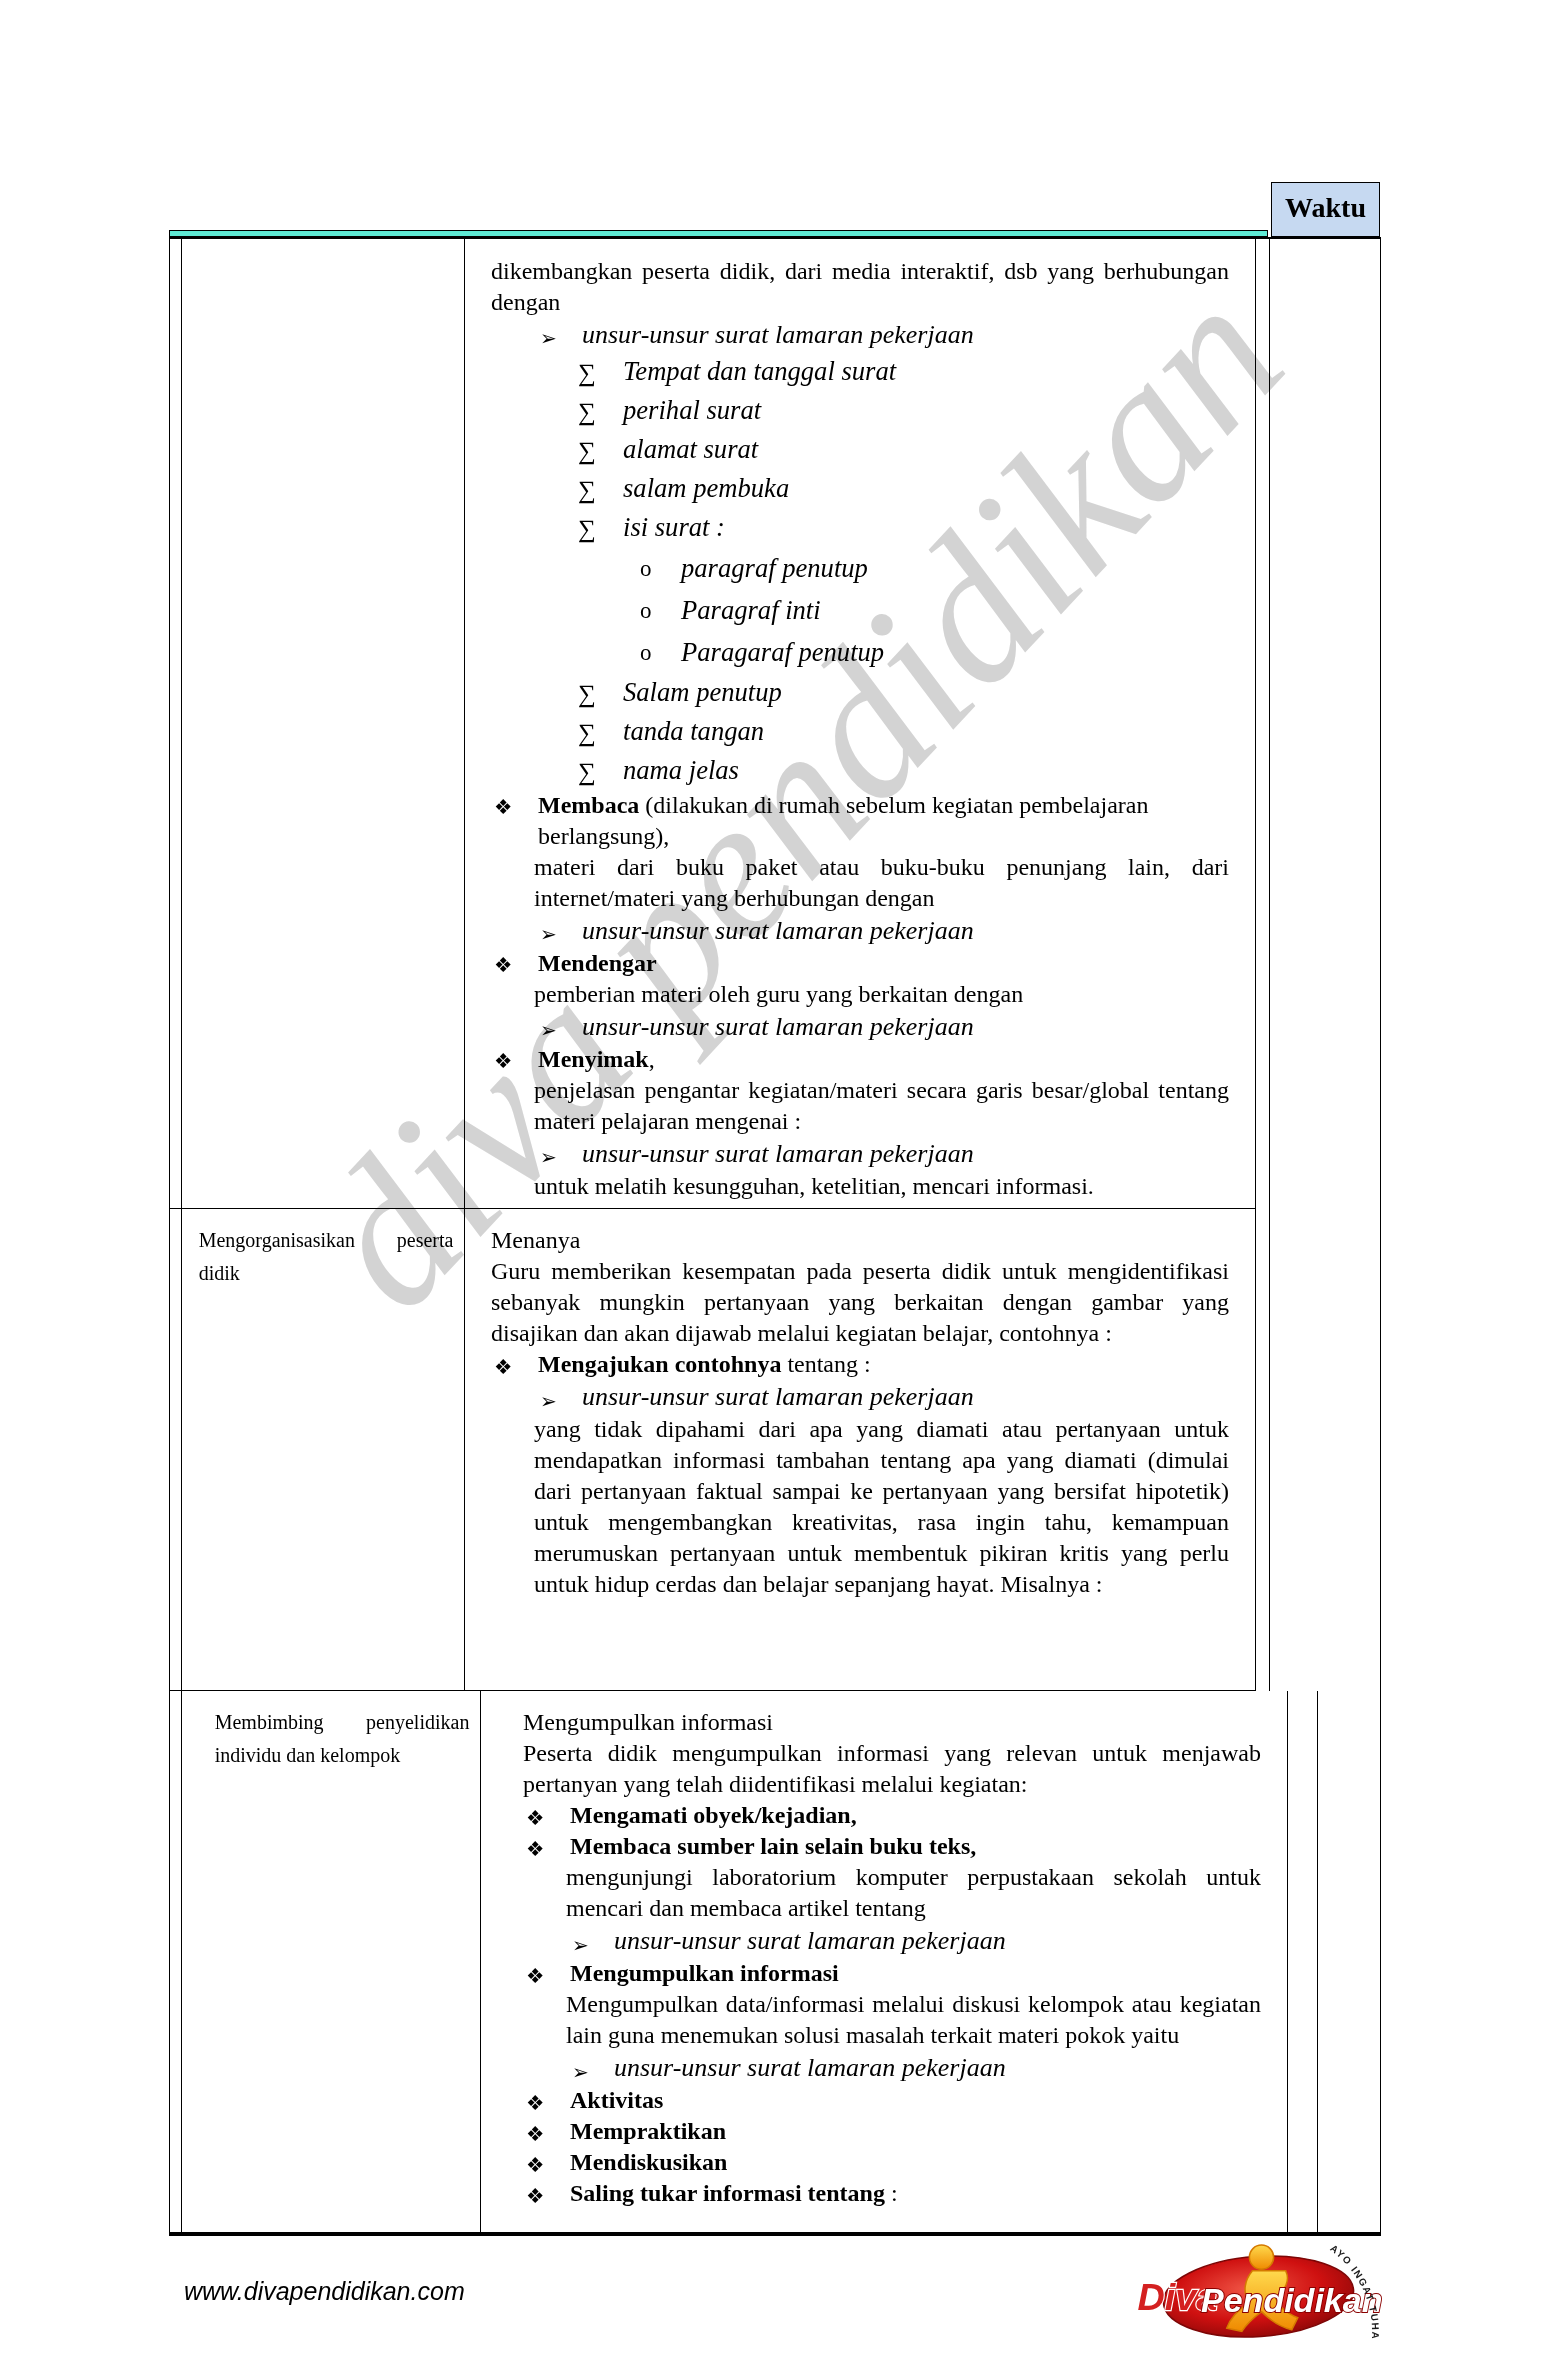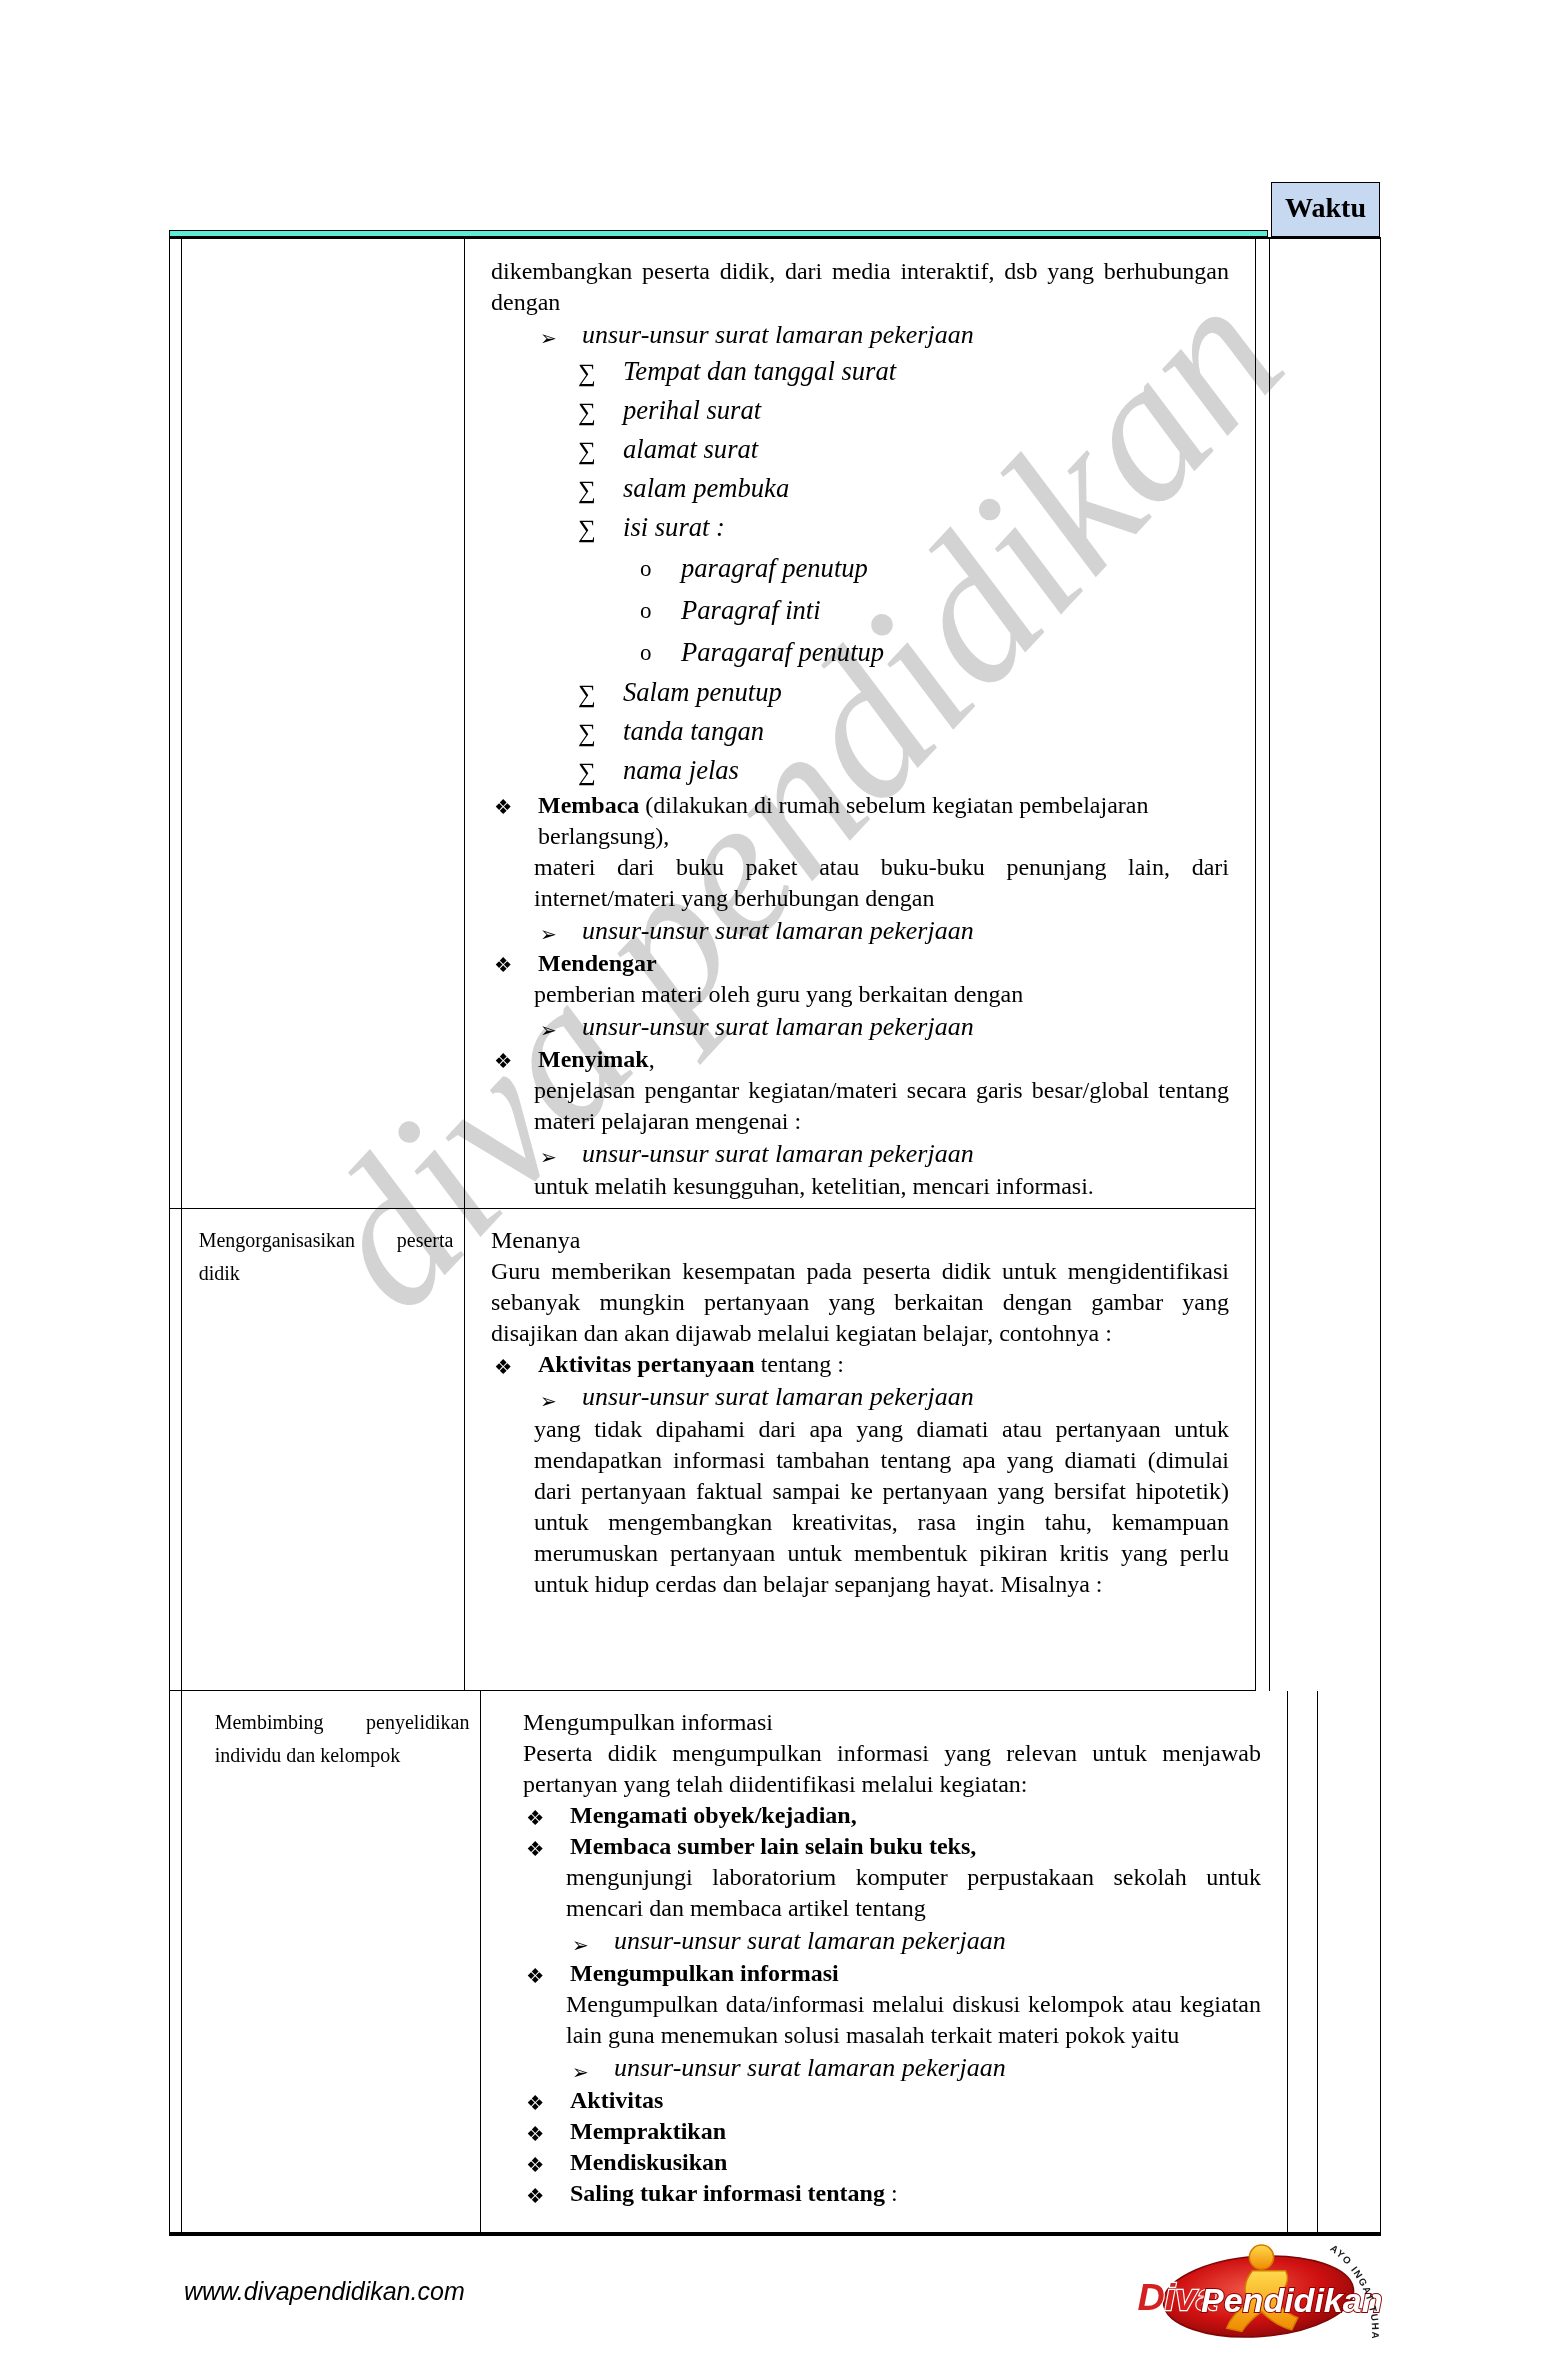--- a/index.html
+++ b/index.html
@@ -101,21 +101,21 @@
         <div class="c c-narrow"></div>
         <div class="c c-waktu"></div>
       </div>
 
       <div class="trow trow-1 hasdiv">
         <div class="c c-gap"></div>
         <div class="c c-left">Mengorganisasikan peserta didik</div>
         <div class="c c-main">
             <div class="blk blk-h">Menanya</div>
             <div class="blk blk-p">Guru memberikan kesempatan pada peserta didik untuk mengidentifikasi sebanyak mungkin pertanyaan yang berkaitan dengan gambar yang disajikan dan akan dijawab melalui kegiatan belajar, contohnya :</div>
-            <div class="blk blk-d"><span class="bullet">❖</span><b>Aktivitas pertanyaan</b> tentang :</div>
+            <div class="blk blk-d"><span class="bullet">❖</span><b>Mengajukan contohnya</b> tentang :</div>
             <div class="blk blk-arrow"><span class="bullet">➢</span><span>unsur-unsur surat lamaran pekerjaan</span></div>
             <div class="blk blk-cont">yang tidak dipahami dari apa yang diamati atau pertanyaan untuk mendapatkan informasi tambahan tentang apa yang diamati (dimulai dari pertanyaan faktual sampai ke pertanyaan yang bersifat hipotetik) untuk mengembangkan kreativitas, rasa ingin tahu, kemampuan merumuskan pertanyaan untuk membentuk pikiran kritis yang perlu untuk hidup cerdas dan belajar sepanjang hayat. Misalnya  :</div>
           </div>
         <div class="c c-narrow"></div>
         <div class="c c-waktu"></div>
       </div>
 
       <div class="trow trow-2">
         <div class="c c-gap"></div>
         <div class="c c-left">Membimbing penyelidikan individu dan kelompok</div>

